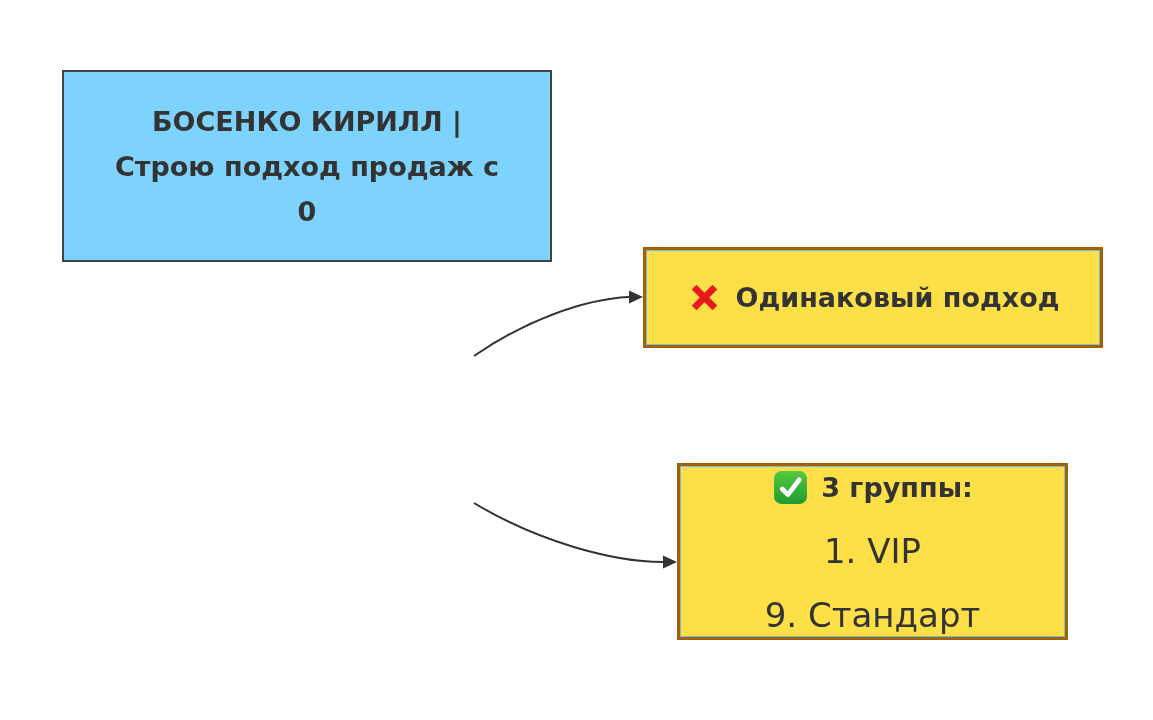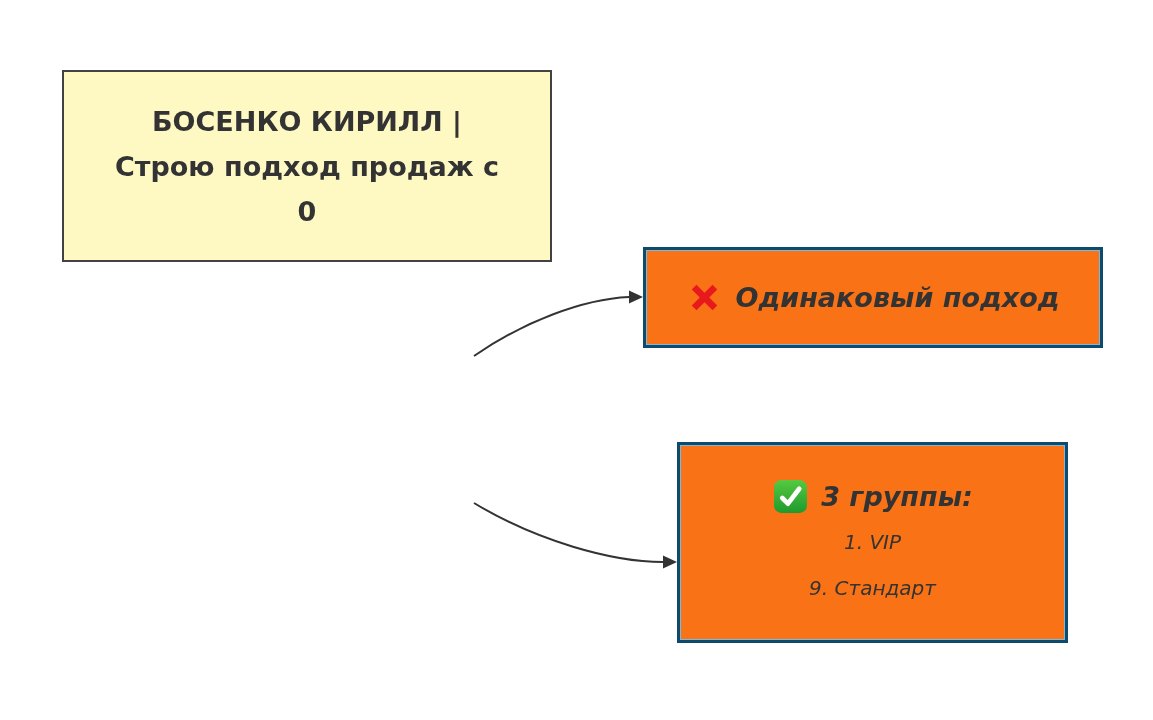--- a/index.html
+++ b/index.html
@@ -29,63 +29,63 @@
   .node {
     position: absolute;
     box-sizing: border-box;
     display: flex;
     flex-direction: column;
     align-items: center;
     justify-content: center;
     text-align: center;
   }
   .node.gray {
-    background: #fef9c3;
+    background: #7dd3fc;
     border: 2px solid #424242;
   }
   .node.blue {
-    background: #f97316;
-    border: 3px solid #0c4a6e;
+    background: #fde047;
+    border: 3px solid #a16207;
     box-shadow: inset 0 0 0 1px #7db8dd;
-    font-style: italic;
   }
   .node-author {
     left: 62px; top: 70px;
     width: 490px; height: 192px;
   }
   .node-segmentation {
     left: 62px; top: 356px;
     width: 488px; height: 148px;
   }
   .node-same-approach {
     left: 643px; top: 247px;
     width: 460px; height: 101px;
   }
   .node-groups {
-    left: 677px; top: 442px;
-    width: 391px; height: 201px;
+    left: 677px; top: 463px;
+    width: 391px; height: 177px;
   }
   .line {
     font-size: 27px;
     font-weight: 700;
     line-height: 45px;
     white-space: nowrap;
   }
   .line-row {
     display: flex;
     align-items: center;
     justify-content: center;
     gap: 12px;
     line-height: 45px;
   }
   .list-line {
-    font-size: 20px;
+    font-size: 34px;
     font-weight: 400;
     line-height: 46px;
     white-space: nowrap;
+    margin-top: 18px;
   }
   .emoji-icon {
     display: inline-block;
     width: 37px;
     height: 37px;
     flex: 0 0 auto;
   }
   .emoji-icon svg {
     display: block;
     width: 100%;

